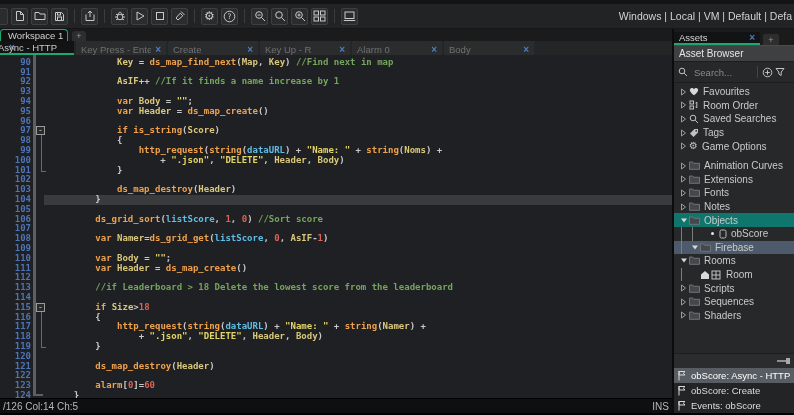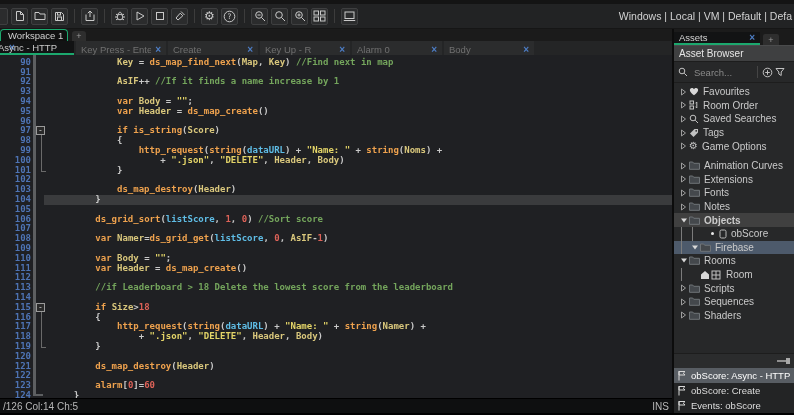--- a/index.html
+++ b/index.html
@@ -73,21 +73,21 @@
             font-size:9.5px;font-family:"Liberation Sans",sans-serif;margin-left:3px;}
   .search-row input::placeholder{color:#8a8a8a;}
   .ssep{width:1px;height:12px;background:#454545;margin:0 3px;}
   .sbtn{display:flex;align-items:center;justify-content:center;margin:0 1px;flex:none;}
   .tree{flex:1;overflow:hidden;padding-top:2px;}
   .trow{height:13.6px;display:flex;align-items:center;color:#c9c9c9;position:relative;padding-left:6px;}
   .trow .arr{width:9px;flex:none;display:flex;align-items:center;}
   .trow .ico{margin-right:4px;display:flex;align-items:center;flex:none;}
   .trow .blt{width:3px;height:3px;border-radius:50%;background:#e8e8e8;margin-right:5px;flex:none;}
   .trow.sel{background:#4d5a6b;}
-  .trow.hi{background:#404040;font-weight:bold;}
+  .trow.hi{background:#0f766e;}
   .trow .vline{position:absolute;top:0;bottom:0;width:1px;background:#7c7c7c;}
   .tgap{height:6px;}
   .tfoot{height:14px;display:flex;align-items:center;font-size:9px;color:#8f8f8f;padding:0 4px;
          border-top:1px solid #1d1d1d;background:#2b2c2d;}
   .tfoot .sp{flex:none;margin-top:44px;}
   .slider{width:16px;height:2px;background:#8f8f8f;margin-left:2px;position:relative;}
   .slider .hndl{position:absolute;right:0;top:-2px;width:4px;height:6px;background:#a8a8a8;}
   .recent-list{background:#232425;}
   .rrow{height:15px;display:flex;align-items:center;padding-left:3px;color:#dedede;font-size:9.5px;white-space:nowrap;}
   .rrow .ico{margin-right:4px;display:flex;}

